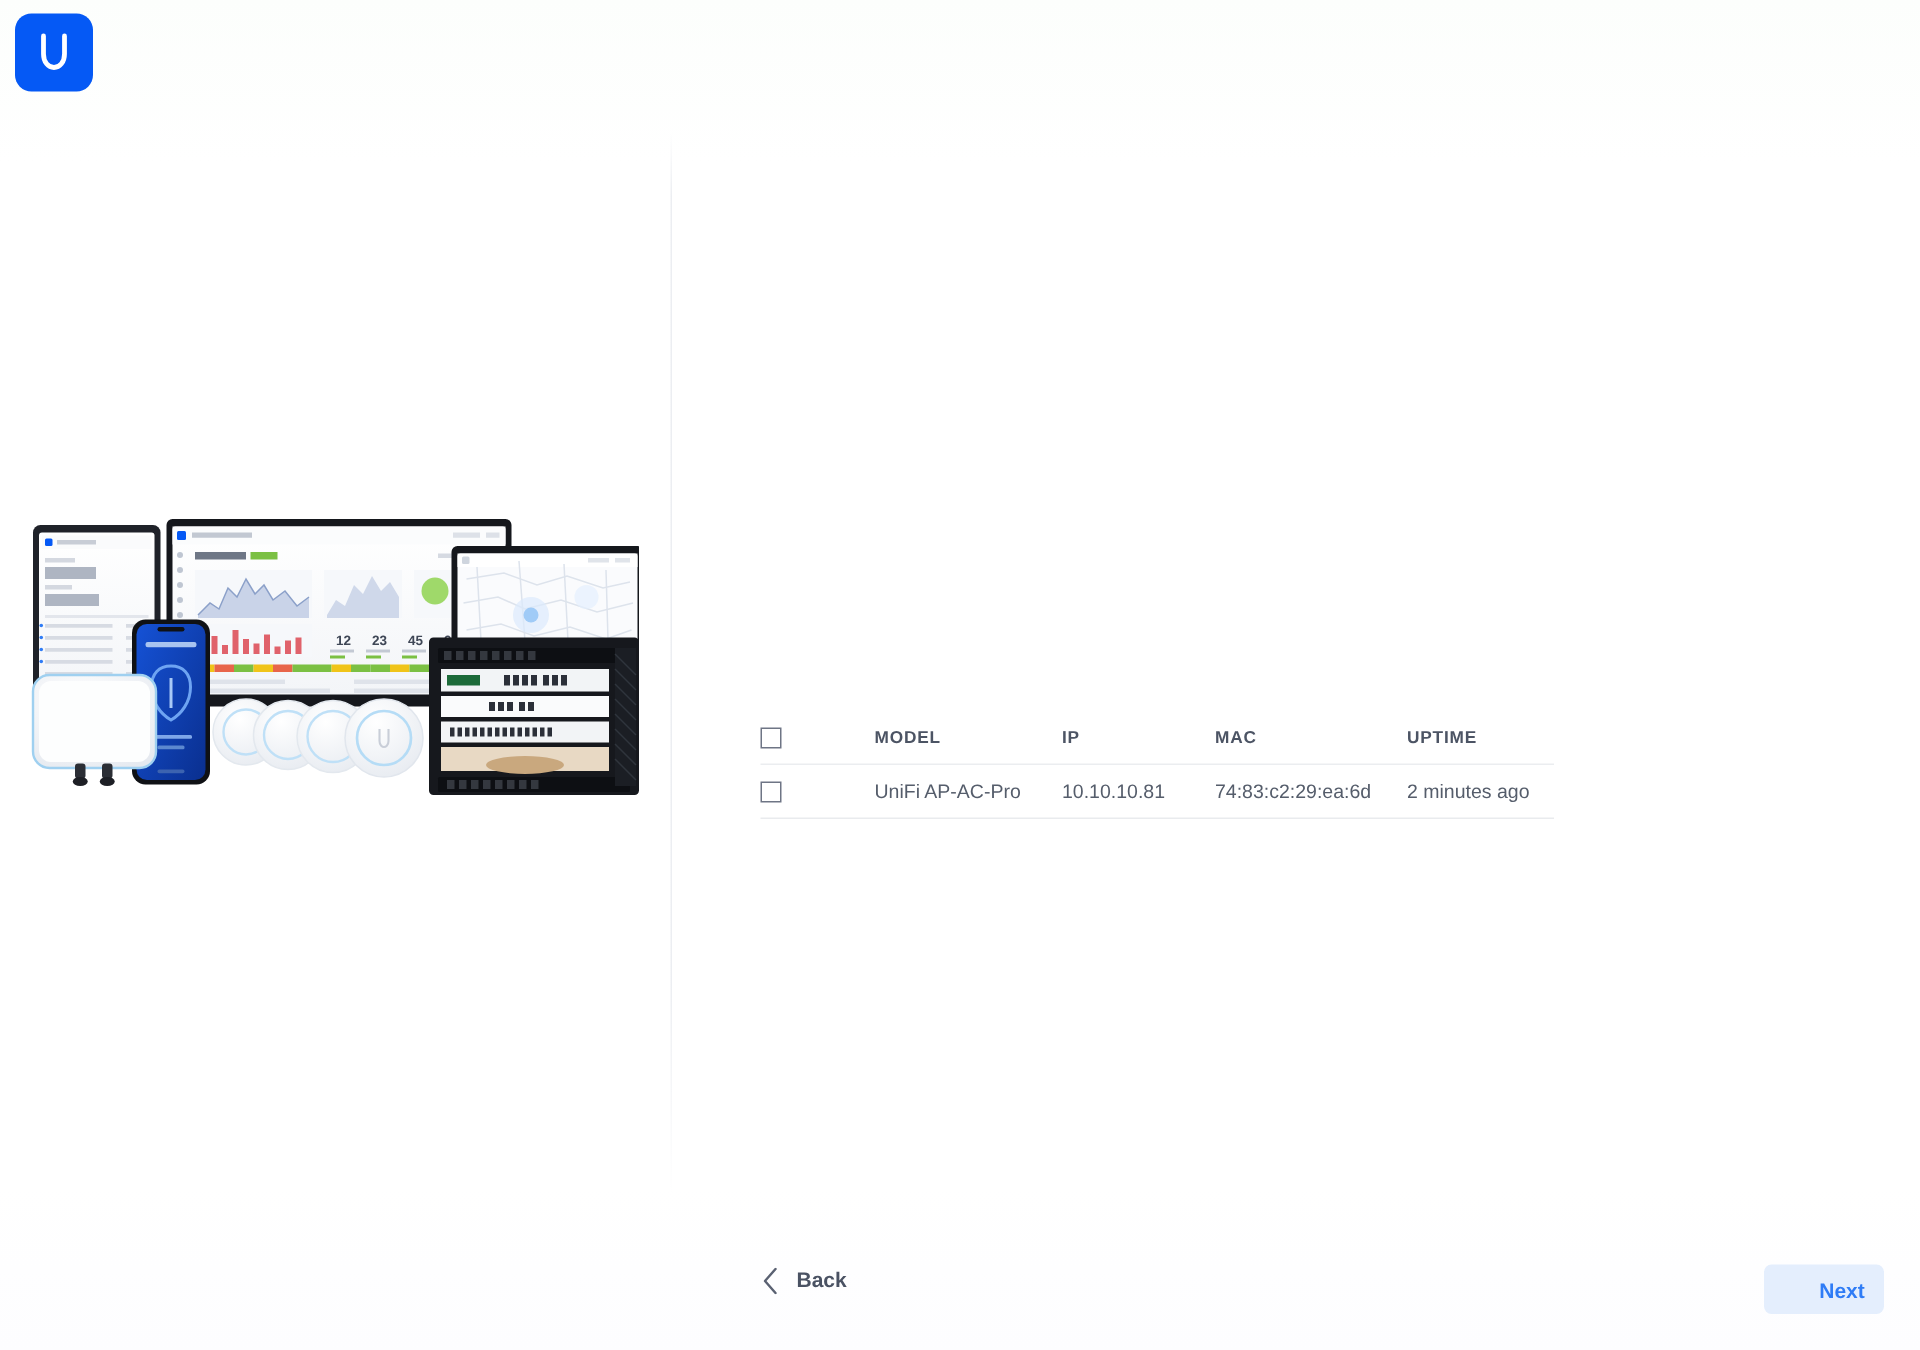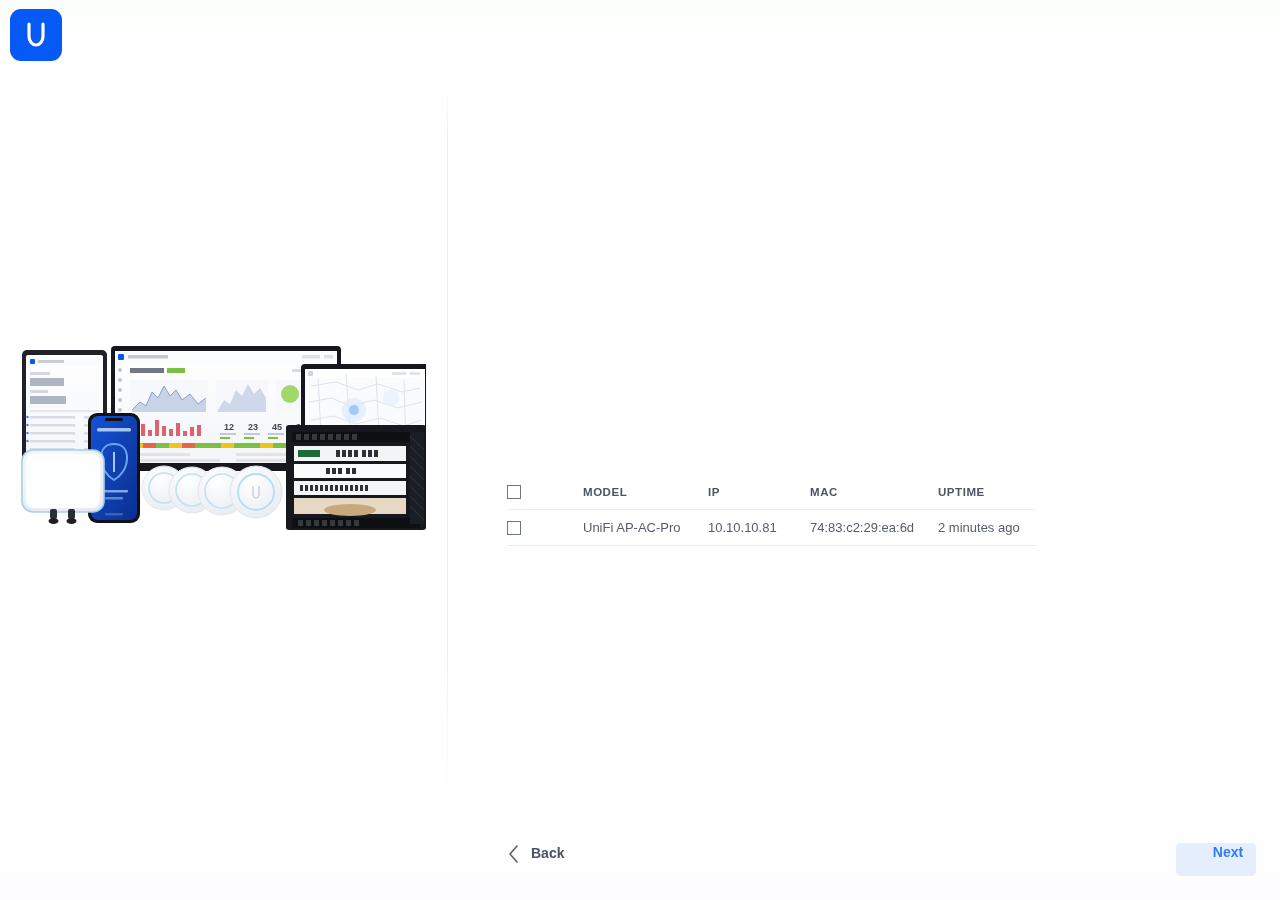--- a/index.html
+++ b/index.html
@@ -89,21 +89,21 @@
   .back .lbl { font-size: 14px; font-weight: bold; color: #4a5263; }
 
   .next {
     position: absolute; left: 1176px; top: 843px;
     width: 80px; height: 33px;
     background: #e4eefd;
     border: none; border-radius: 5px;
     color: #2f7cf6; font-size: 14px; font-weight: bold;
     font-family: "Liberation Sans", sans-serif;
     cursor: pointer;
-    display: flex; justify-content: center; padding-left: 30px;
+    display: flex; align-items: center; justify-content: center; padding-left: 30px;
   }
 </style>
 </head>
 <body>
 
 <div class="page">
 
   <div class="logo">
     <span>
       <svg width="22" height="26" viewBox="0 0 22 26">

